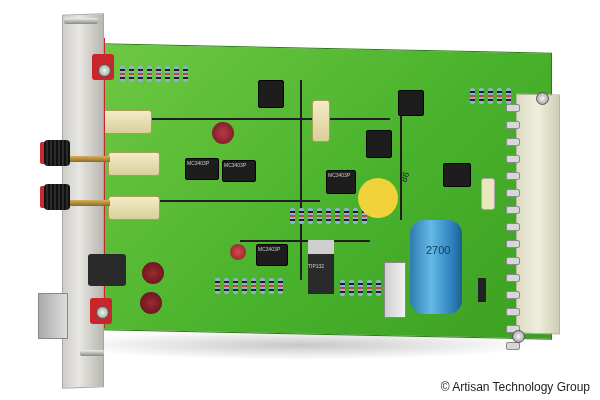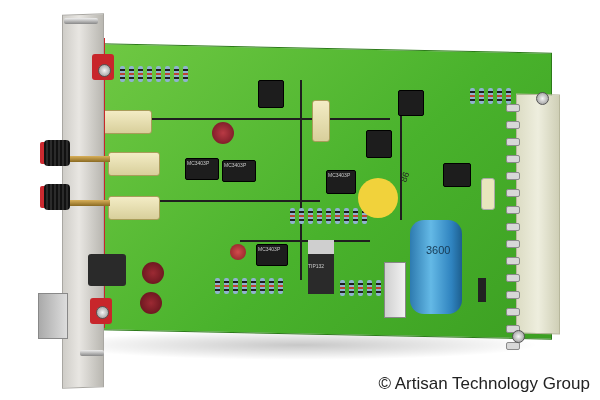--- a/index.html
+++ b/index.html
@@ -14,21 +14,21 @@
   .knob { width:26px; height:26px; border-radius:4px; background:repeating-linear-gradient(90deg,#111 0 2px,#2b2b2b 2px 4px); }
   .knob-cap { width:6px; height:22px; background:#cc2a30; border-radius:2px; }
   .pot { width:50px; height:22px; background:linear-gradient(#f3ecc5,#d8cf9b); border:1px solid #a89d5a; border-radius:3px; }
   .shaft { height:6px; background:linear-gradient(#d9b05a,#8a6a22); }
   .chip { background:#1d1d1d; border:1px solid #000; border-radius:2px; color:#c9c9c9; font-size:5px; padding:1px; }
   .resistor { width:5px; height:16px; border-radius:2px; background:linear-gradient(#8fb3cf 0 20%,#1d1d1d 20% 30%,#8fb3cf 30% 45%,#b43 45% 55%,#8fb3cf 55% 70%,#222 70% 80%,#8fb3cf 80%); }
   .cap-blue { left:410px; top:220px; width:52px; height:94px; background:linear-gradient(90deg,#2e7bb0,#64b9e6 40%,#2f83bf 80%,#1d5f8f); border-radius:14px; }
   .cap-label { left:426px; top:244px; font-size:11px; color:#173a54; }
   .logo { left:358px; top:178px; width:40px; height:40px; border-radius:50%; background:#f1d23b; }
   .trace { background:#1f1f1f; }
-  .watermark { right:10px; bottom:6px; font-size:17px; color:#222;margin-top:10px; }
+  .watermark { right:10px; bottom:6px; font-size:12px; color:#222;margin-top:10px; }
   .red-screw { width:22px; height:26px; background:#c8262b; border-radius:3px; }
   .screw { width:11px; height:11px; border-radius:50%; background:radial-gradient(#f5f5f5,#8e8e8e); border:1px solid #555; }
   .fuse { width:22px; height:22px; border-radius:50%; background:radial-gradient(#9c2a33,#5c1119); }
   .bnc { width:38px; height:32px; background:#2a2a2a; border-radius:3px; }
   .bracket { left:38px; top:293px; width:28px; height:44px; background:linear-gradient(90deg,#aaa,#ddd); border:1px solid #888; }
   .tab-label { font-size:5px; color:#333; }
 </style>
 </head>
 <body>
 
@@ -98,21 +98,21 @@
     <div class="resistor"></div>
     <div class="resistor"></div>
     <div class="resistor"></div>
     <div class="resistor"></div>
 </div>
 
 <div class="abs logo"></div>
 <div class="abs" style="left:400px;top:172px;font-size:9px;color:#222;transform:rotate(-70deg);">86</div>
 
 <div class="abs cap-blue"></div>
-<div class="abs cap-label">3600</div>
+<div class="abs cap-label">2700</div>
 
 <div class="abs" style="left:384px;top:262px;width:20px;height:54px;background:linear-gradient(90deg,#cfcfcf,#f2f2f2);border:1px solid #888;"></div>
 <div class="abs" style="left:481px;top:178px;width:12px;height:30px;background:#e9e6bd;border:1px solid #aaa;border-radius:3px;"></div>
 <div class="abs" style="left:478px;top:278px;width:8px;height:24px;background:#222;"></div>
 
 <div class="abs" style="left:212px;top:122px;width:22px;height:22px;border-radius:50%;background:radial-gradient(#b93a44,#6b1420);"></div>
 <div class="abs" style="left:230px;top:244px;width:16px;height:16px;border-radius:50%;background:radial-gradient(#d14c4c,#8a1f24);"></div>
 
 <div class="abs pot" style="left:100px;top:110px;"></div>
 <div class="abs pot" style="left:108px;top:152px;"></div>

